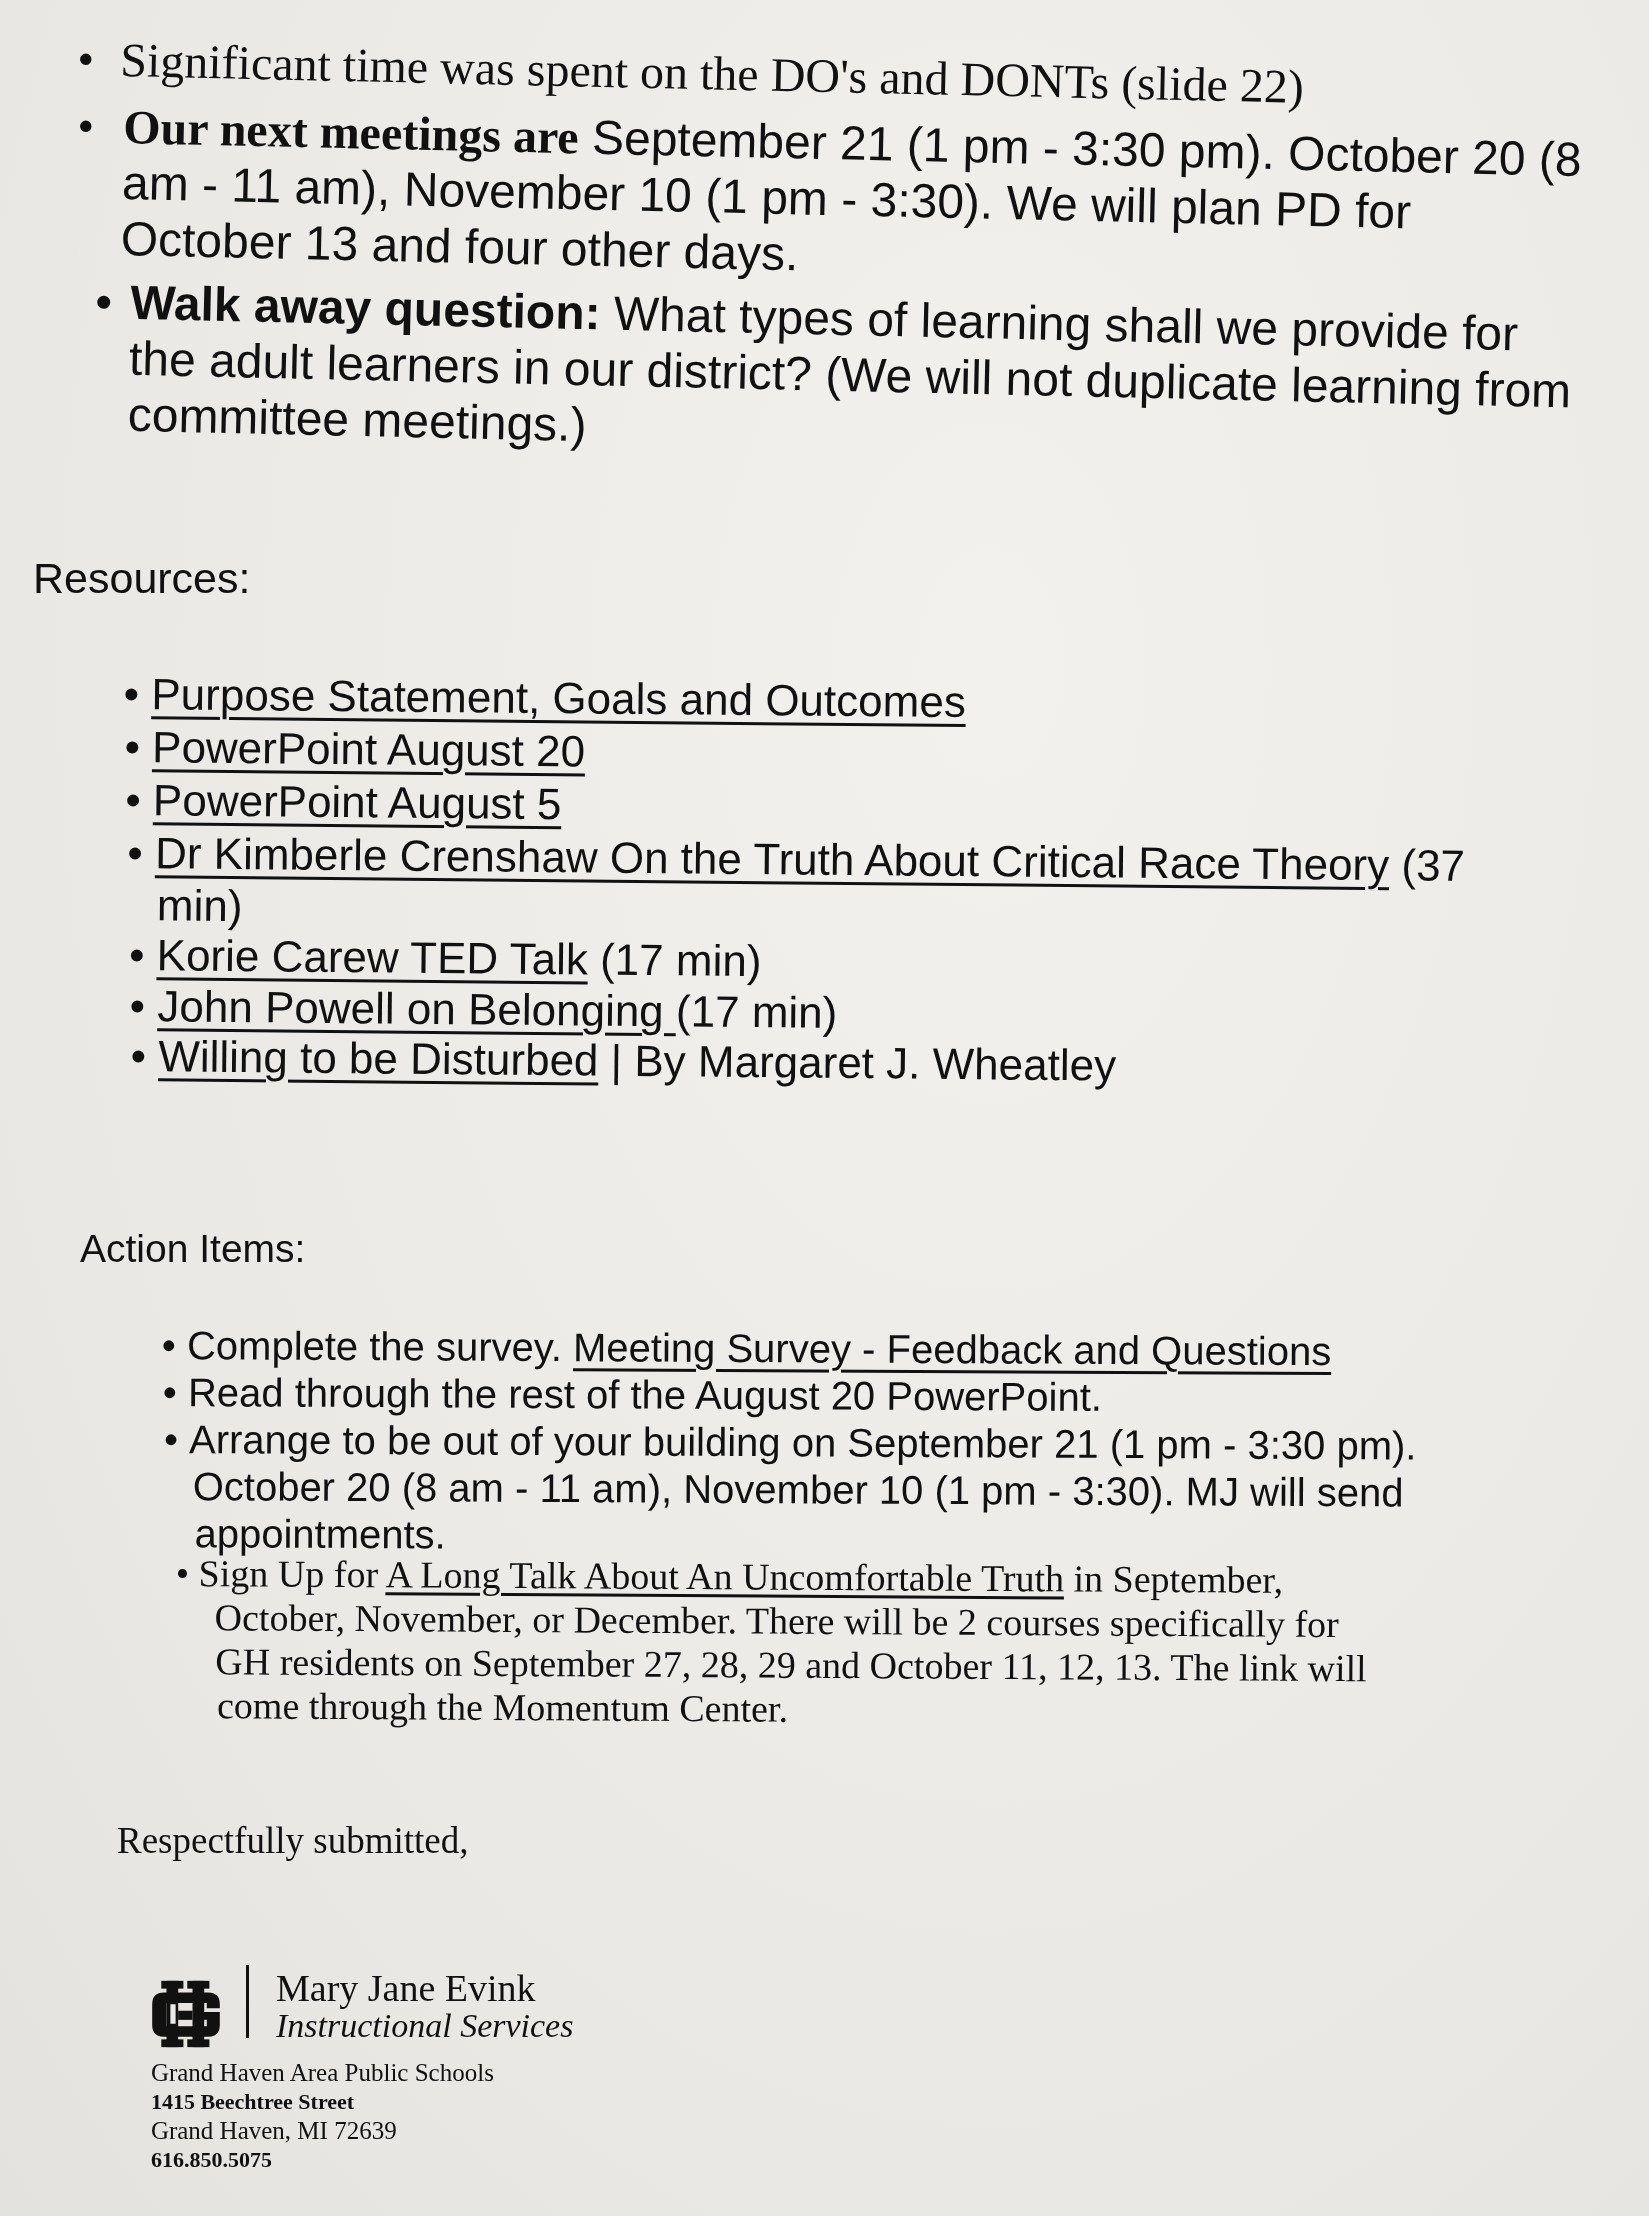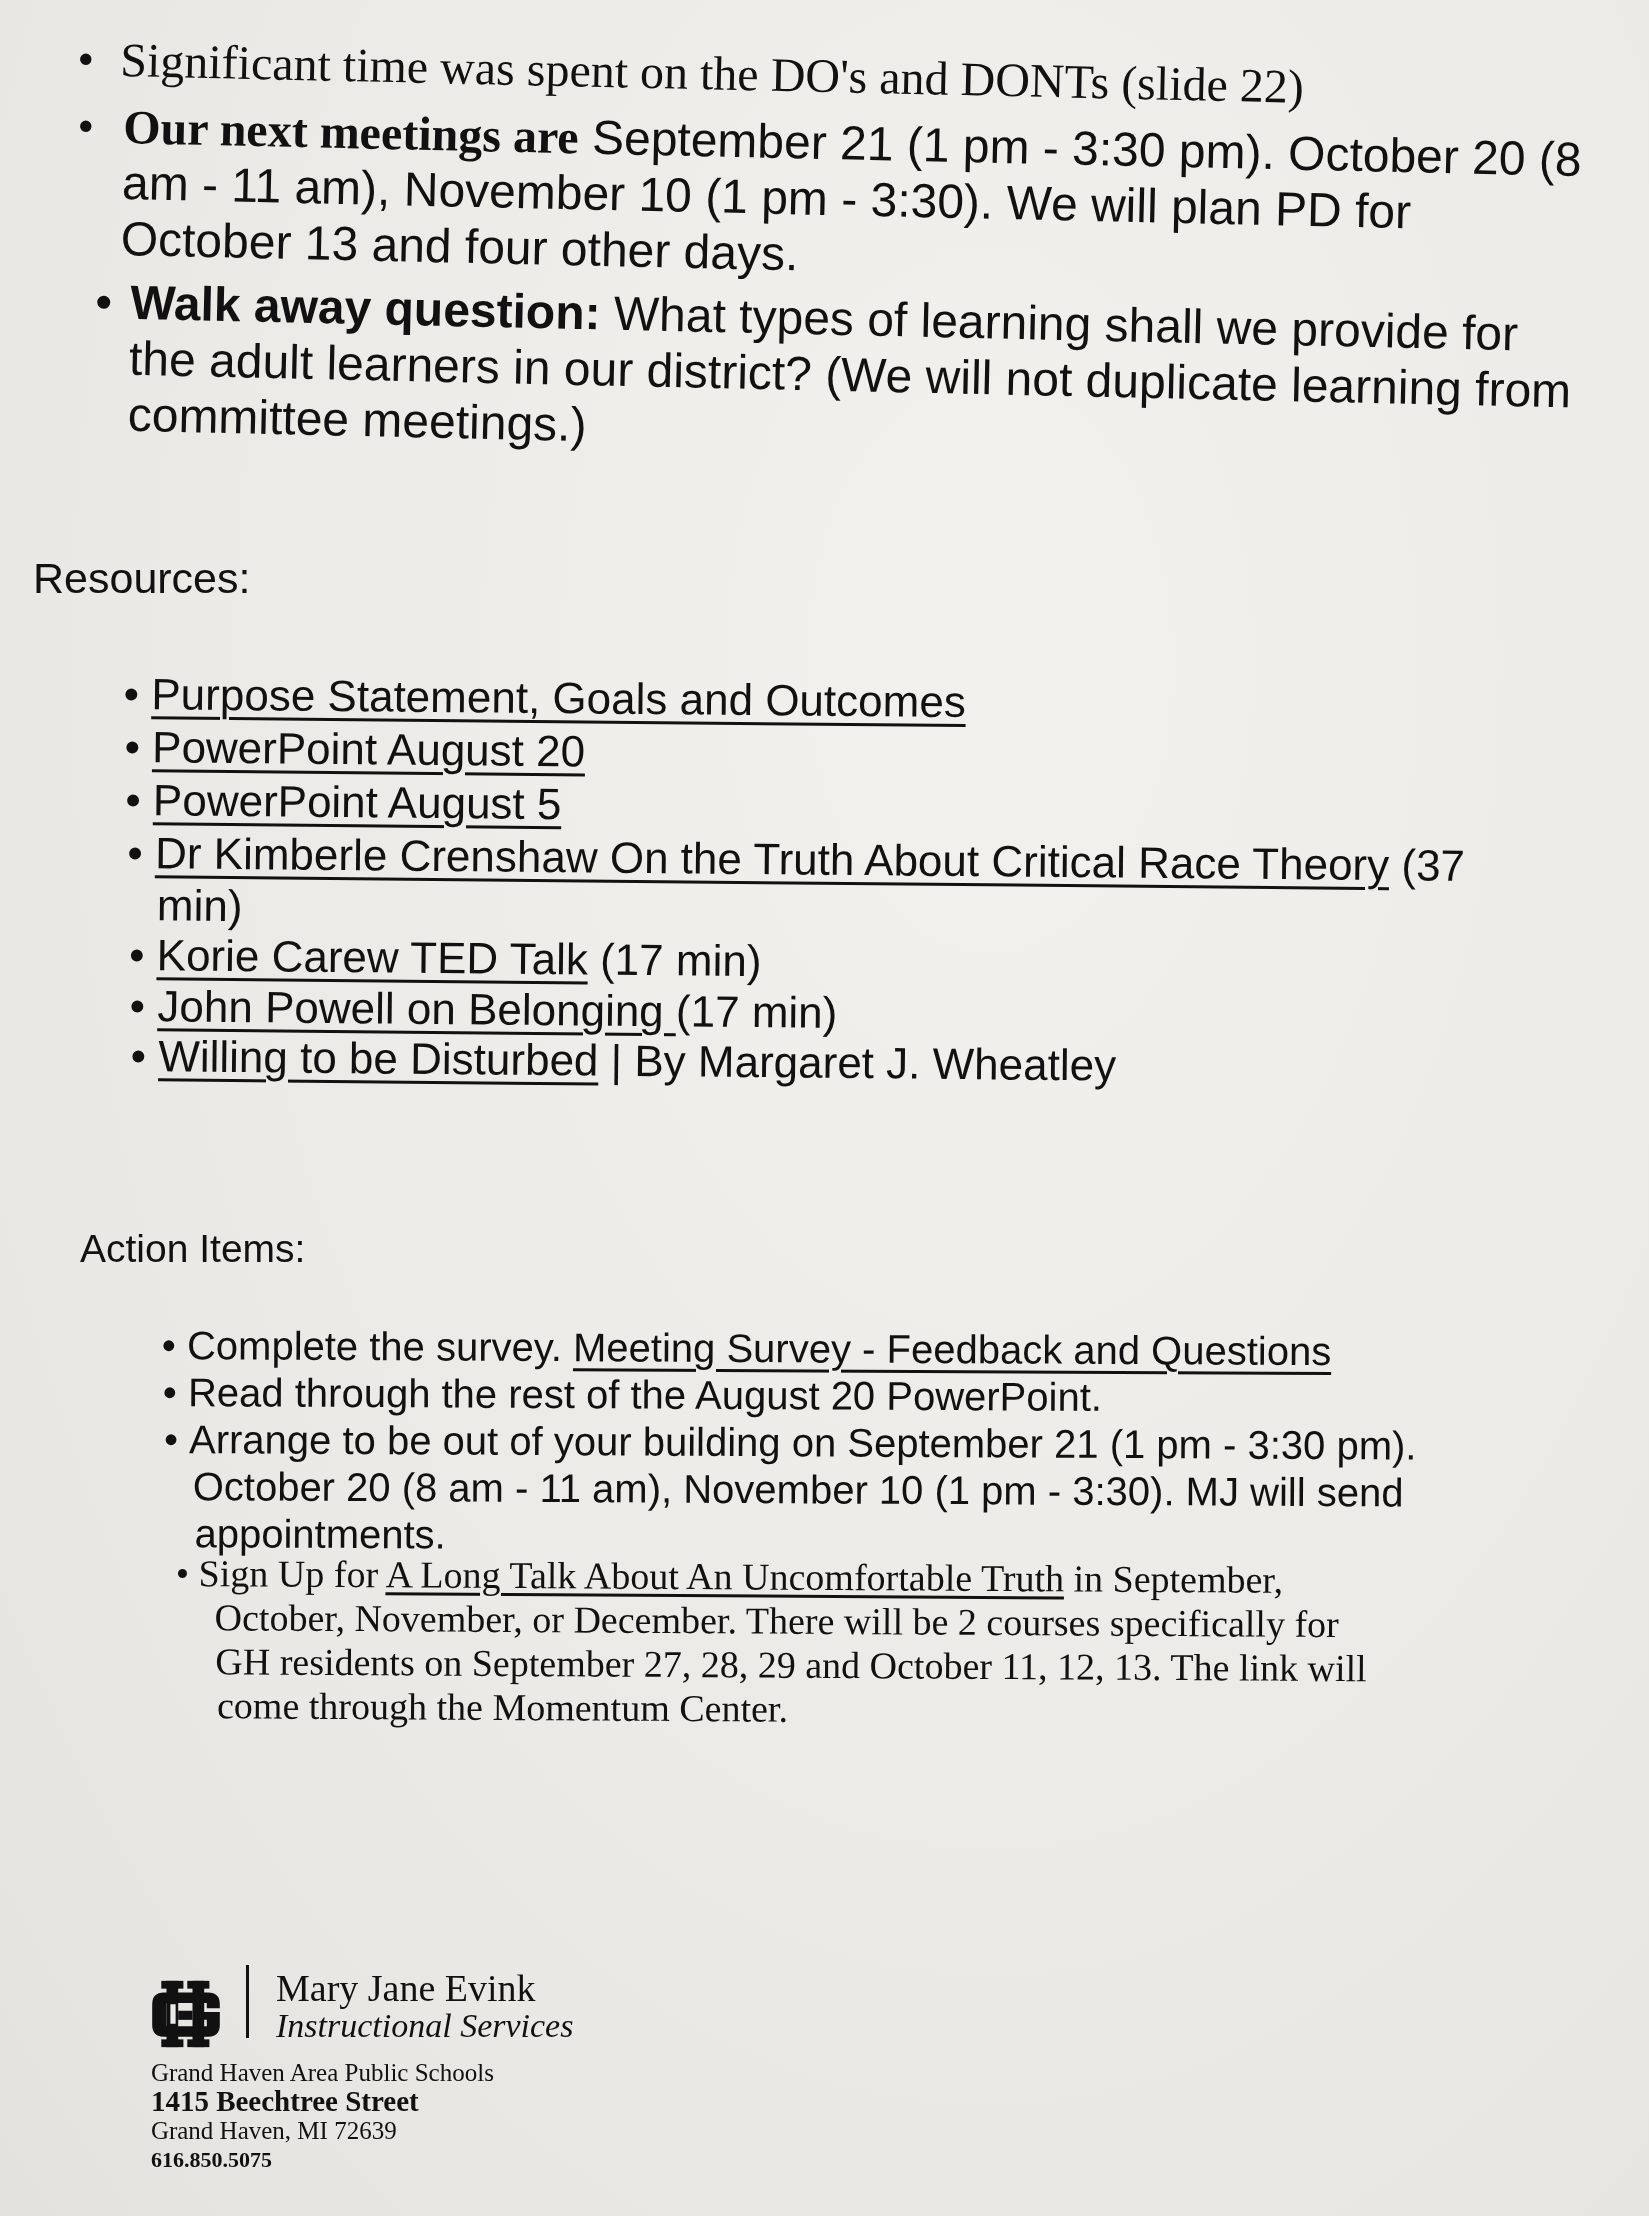--- a/index.html
+++ b/index.html
@@ -102,20 +102,21 @@
 
   <div class="abs serif serif-item" style="left:176px; top:1551px; transform:rotate(0.35deg); transform-origin:left top;">
     <div class="line"><span>•&nbsp;</span><span>Sign Up for </span><span class="u" style="text-decoration-thickness:2.6px; text-underline-offset:5.2px;">A Long Talk About An Uncomfortable Truth</span><span> in September,</span></div>
     <div class="line" style="padding-left:39px;">October, November, or December.  There will be 2 courses specifically for</div>
     <div class="line" style="padding-left:40px;">GH residents on September 27, 28, 29 and October 11, 12, 13.  The link will</div>
     <div class="line" style="padding-left:42px;">come through the Momentum Center.</div>
   </div>
 </div>
 
 <div class="abs serif sig" style="left:117px; top:1819px;">
+  <div class="line">Respectfully submitted,</div>
 </div>
 
 <div class="abs" style="left:147px; top:1965px; width:508px; height:235px;">
   <div class="abs" style="left:0; top:13px; width:78px; height:72px;">
     <svg width="78" height="72" viewBox="0 0 120 110">
 
       <path d="M8 40 Q8 22 26 22 L94 22 Q112 22 112 40 L112 46 L92 46 L92 38 L30 38 L30 74 L92 74 L92 64 L76 64 L76 52 L112 52 L112 72 Q112 90 94 90 L26 90 Q8 90 8 72 Z" fill="#111"></path>
 
       <rect x="30" y="4" width="18" height="102" fill="#111"></rect>
       <rect x="70" y="4" width="18" height="102" fill="#111"></rect>
@@ -125,18 +126,18 @@
       <rect x="62" y="94" width="34" height="12" fill="#111"></rect>
       <rect x="48" y="50" width="22" height="14" fill="#111"></rect>
       <rect x="36" y="40" width="8" height="30" fill="#ecebe8"></rect>
     </svg>
   </div>
   <div class="abs" style="left:99px; top:0; width:2.6px; height:73px; background:#111;"></div>
   <div class="abs serif card-name line" style="left:129px; top:1.3px;">Mary Jane Evink</div>
   <div class="abs serif card-dept line" style="left:129px; top:42px;">Instructional Services</div>
   <div class="abs serif addr" style="left:3.9px; top:93px;">
     <div class="line">Grand Haven Area Public Schools</div>
-    <div class="line" style="font-weight:bold; font-size:29px;">1415 Beechtree Street</div>
+    <div class="line" style="font-weight:bold; font-size:22px;">1415 Beechtree Street</div>
     <div class="line">Grand Haven, MI 72639</div>
     <div class="line" style="font-weight:bold; font-size:22px;">616.850.5075</div>
   </div>
 </div>
 
 
 </body></html>

